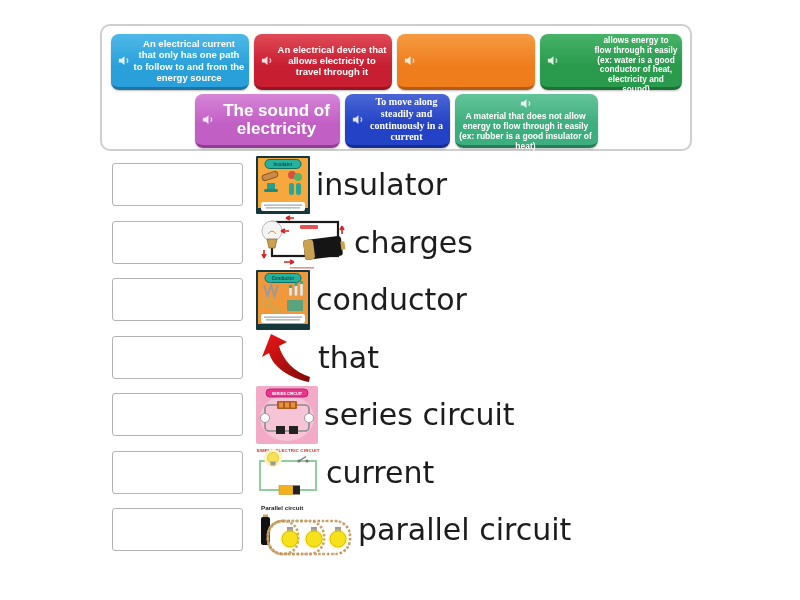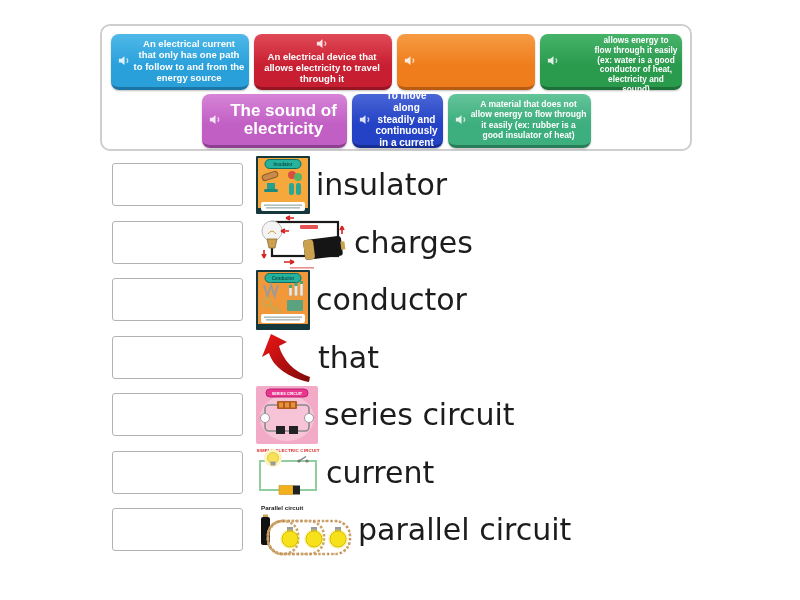--- a/index.html
+++ b/index.html
@@ -15,22 +15,22 @@
   .defcard { height:56px; border-radius:8px; color:#fff; display:flex;
              align-items:center; padding:2px 4px 2px 3px; cursor:pointer;
              box-shadow:0 1px 2px rgba(0,0,0,.25); }
   .defcard .spk { flex:0 0 15px; margin:0 2px 0 3px; opacity:.85; }
   .defcard .txt { flex:1; text-align:center; font-weight:bold; line-height:1.18; }
   .c0 { width:138px; } .c0 .txt { font-size:9.5px; }
   .c1 { width:138px; } .c1 .txt { font-size:9.5px; }
   .c2 { width:138px; } .c2 .txt { font-size:9.5px; }
   .c3 { width:142px;gap:32px; } .c3 .txt { font-size:8.3px; }
   .c4 { width:145px; height:54px; } .c4 .txt { font-size:17px; line-height:1.05; }
-  .c5 { width:91px; height:54px; } .c5 .txt { font-size:10px; }
-  .c6 { width:143px; height:54px; } .c6 .txt { font-size:8.5px; }
+  .c5 { width:105px; height:54px;font-family:Liberation Serif, serif; } .c5 .txt { font-size:10px; }
+  .c6 { width:143px; height:54px;flex-direction:column; } .c6 .txt { font-size:8.5px; }
 
   
   .matchlist { position:absolute; left:112px; top:156px; }
   .mrow { height:57.5px; display:flex; align-items:center; }
   .slot { width:131px; height:43px; background:#fff; border:1px solid #b3b3b3;
           border-radius:3px; flex:0 0 131px; margin-right:13px; }
   .media { display:flex; align-items:center; }
   .term { font-family:"DejaVu Sans", sans-serif; font-size:30px; color:#1c1c1c;
           margin-left:6px; white-space:nowrap; }
 </style>
@@ -39,21 +39,21 @@
 
 <div class="panel">
   <div class="cardrow r1">
     <div class="defcard c0" style="background: linear-gradient(rgb(79, 185, 232) 0%, rgb(42, 160, 219) 60%); border-bottom: 3px solid rgb(27, 118, 166);">
       <svg class="spk" viewBox="0 0 24 24" width="15" height="15">
           <path d="M3 9v6h4l5 4V5L7 9H3z" fill="#fff"></path>
           <path d="M15.5 8.5a5 5 0 0 1 0 7" stroke="#fff" stroke-width="2" fill="none" opacity=".8"></path>
         </svg>
       <div class="txt">An electrical current that only has one path to follow to and from the energy source</div>
     </div>
-    <div class="defcard c1" style="background: linear-gradient(rgb(224, 74, 86) 0%, rgb(200, 30, 49) 60%); border-bottom: 3px solid rgb(149, 21, 35); flex-direction: column;">
+    <div class="defcard c1" style="background: linear-gradient(rgb(224, 74, 86) 0%, rgb(200, 30, 49) 60%); border-bottom: 3px solid rgb(149, 21, 35);">
       <svg class="spk" viewBox="0 0 24 24" width="15" height="15">
           <path d="M3 9v6h4l5 4V5L7 9H3z" fill="#fff"></path>
           <path d="M15.5 8.5a5 5 0 0 1 0 7" stroke="#fff" stroke-width="2" fill="none" opacity=".8"></path>
         </svg>
       <div class="txt">An electrical device that allows electricity to travel through it</div>
     </div>
     <div class="defcard c2" style="background: linear-gradient(rgb(246, 155, 67) 0%, rgb(239, 125, 28) 60%); border-bottom: 3px solid rgb(184, 91, 18);">
       <svg class="spk" viewBox="0 0 24 24" width="15" height="15">
           <path d="M3 9v6h4l5 4V5L7 9H3z" fill="#fff"></path>
           <path d="M15.5 8.5a5 5 0 0 1 0 7" stroke="#fff" stroke-width="2" fill="none" opacity=".8"></path>

